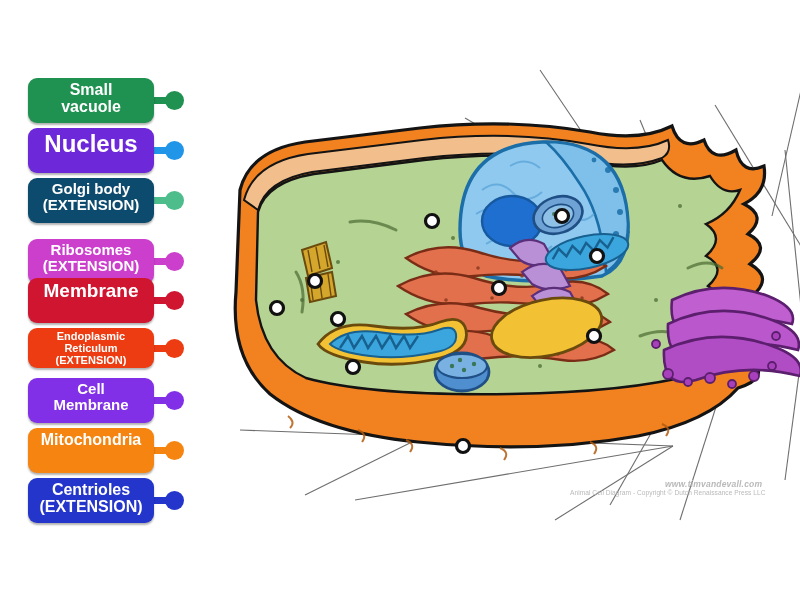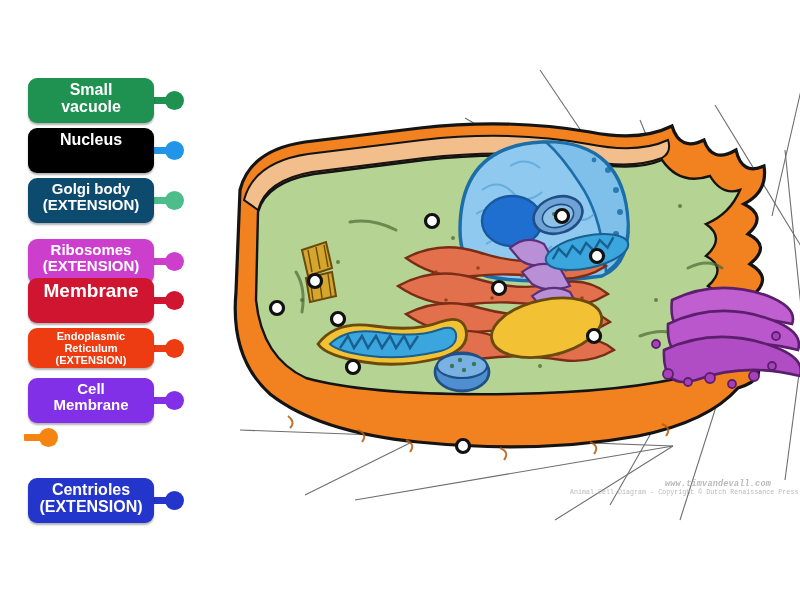--- a/index.html
+++ b/index.html
@@ -29,42 +29,42 @@
     position:relative;z-index:2;
   }
   .connector{position:relative;display:flex;align-items:center;z-index:1;margin-left:-4px;}
   .stem{height:7px;width:18px;display:block;border-radius:1px;}
   .knob{width:19px;height:19px;border-radius:50%;display:block;margin-left:-3px;}
 
   
   .diagram{position:absolute;left:210px;top:0;width:590px;height:600px;}
   .credit{
     position:absolute;color:#b9b9b9;white-space:nowrap;
-    font-family:Liberation Mono, monospace;
+    font-family:Liberation Sans, sans-serif;
   }
   .credit-site{left:455px;top:479px;font-size:8.5px;font-style:italic;font-weight:bold;letter-spacing:.2px;}
   .credit-copy{left:360px;top:489px;font-size:6.6px;letter-spacing:.05px;}
 </style>
 </head>
 <body>
 
 <div id="stage">
 
   <div class="label-col" id="labelCol">
       <div class="label-row" style="top: 78px;">
         <div class="chip" style="width: 126px; height: 45px; background: rgb(31, 145, 81); font-size: 16px;">
           <span>Small vacuole</span>
         </div>
         <div class="connector">
           <span class="stem" style="background: rgb(31, 145, 81);"></span>
           <span class="knob" style="background: rgb(31, 145, 81);"></span>
         </div>
       </div>
       <div class="label-row" style="top: 128px;">
-        <div class="chip" style="width: 126px; height: 45px; background: #000000; font-size: 16px;">
+        <div class="chip" style="width: 126px; height: 45px; background: #6d28d9; font-size: 24px;">
           <span>Nucleus</span>
         </div>
         <div class="connector">
           <span class="stem" style="background: rgb(33, 150, 232);"></span>
           <span class="knob" style="background: rgb(33, 150, 232);"></span>
         </div>
       </div>
       <div class="label-row" style="top: 178px;">
         <div class="chip" style="width: 126px; height: 45px; background: #0c4a6e; font-size: 15px;">
           <span>Golgi body<br>(EXTENSION)</span>
@@ -104,20 +104,23 @@
       <div class="label-row" style="top: 378px;">
         <div class="chip" style="width: 126px; height: 45px; background: rgb(130, 48, 232); font-size: 15px;">
           <span>Cell<br>Membrane</span>
         </div>
         <div class="connector">
           <span class="stem" style="background: rgb(130, 48, 232);"></span>
           <span class="knob" style="background: rgb(130, 48, 232);"></span>
         </div>
       </div>
       <div class="label-row" style="top: 428px;">
+        <div class="chip" style="width: 126px; height: 45px; background: rgb(245, 132, 16); font-size: 16px;">
+          <span>Mitochondria</span>
+        </div>
         <div class="connector">
           <span class="stem" style="background: rgb(245, 132, 16);"></span>
           <span class="knob" style="background: rgb(245, 132, 16);"></span>
         </div>
       </div>
       <div class="label-row" style="top: 478px;">
         <div class="chip" style="width: 126px; height: 45px; background: rgb(36, 53, 204); font-size: 16px;">
           <span>Centrioles<br>(EXTENSION)</span>
         </div>
         <div class="connector">

